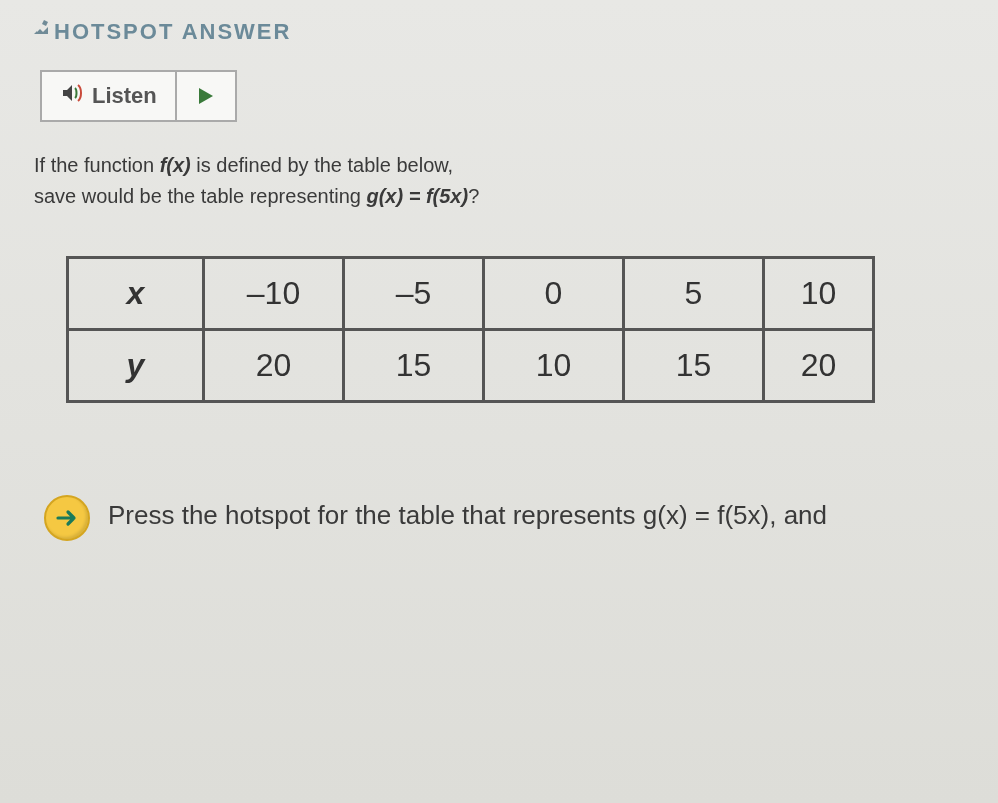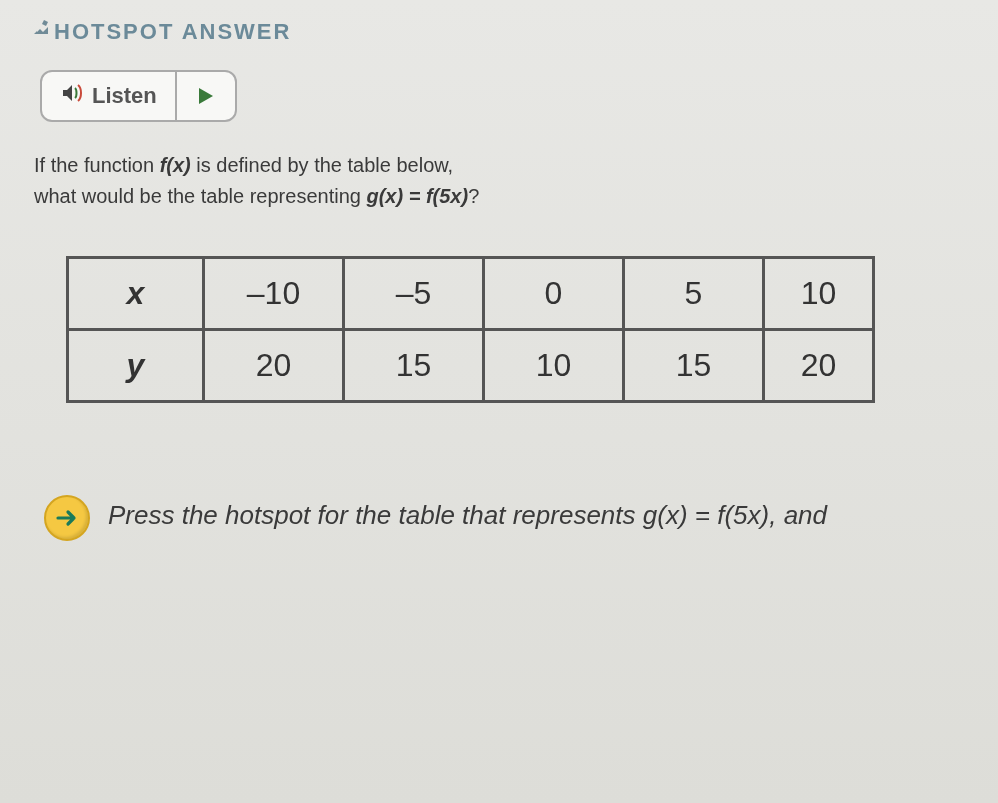--- a/index.html
+++ b/index.html
@@ -26,21 +26,21 @@
     }
     .hotspot-title {
       color: #6b8a99;
       font-weight: bold;
       font-size: 22px;
       letter-spacing: 2px;
     }
     .listen-group {
       display: inline-flex;
       border: 2px solid #aaa;
-      border-radius: 12px;
+      border-radius: 0;
       background: #f8f8f6;
       margin-bottom: 28px;
       margin-left: 10px;
     }
     .listen-button {
       display: flex;
       align-items: center;
       gap: 8px;
       padding: 10px 18px;
       font-size: 22px;
@@ -95,21 +95,20 @@
       width: 140px;
     }
     table.data-table td.val-narrow {
       width: 110px;
     }
     .instruction-row {
       display: flex;
       align-items: flex-start;
       gap: 18px;
       margin-left: 14px;
-      font-style: italic;
     }
     .arrow-badge {
       flex-shrink: 0;
       width: 46px;
       height: 46px;
       border-radius: 50%;
       background: #f5c842;
       border: 2px solid #d4a520;
       display: flex;
       align-items: center;
@@ -154,21 +153,21 @@
   </div>
   <div class="play-button">
     <svg width="18" height="20" viewBox="0 0 18 20">
       <path fill="#3a7a3a" d="M2 2l14 8-14 8z"></path>
     </svg>
   </div>
 </div>
 
 <div class="question-text">
   <span>If the function </span><span class="math-fn">f(x)</span><span> is defined by the table below,</span><br>
-  <span>what would be the table representing </span><span class="math-eq">g(x) = f(5x)</span><span>?</span>
+  <span>save would be the table representing </span><span class="math-eq">g(x) = f(5x)</span><span>?</span>
 </div>
 
 <table class="data-table">
   <tbody>
       <tr>
     <td class="label">x</td>
     <td class="val">–10</td>
     <td class="val">–5</td>
     <td class="val">0</td>
     <td class="val">5</td>

